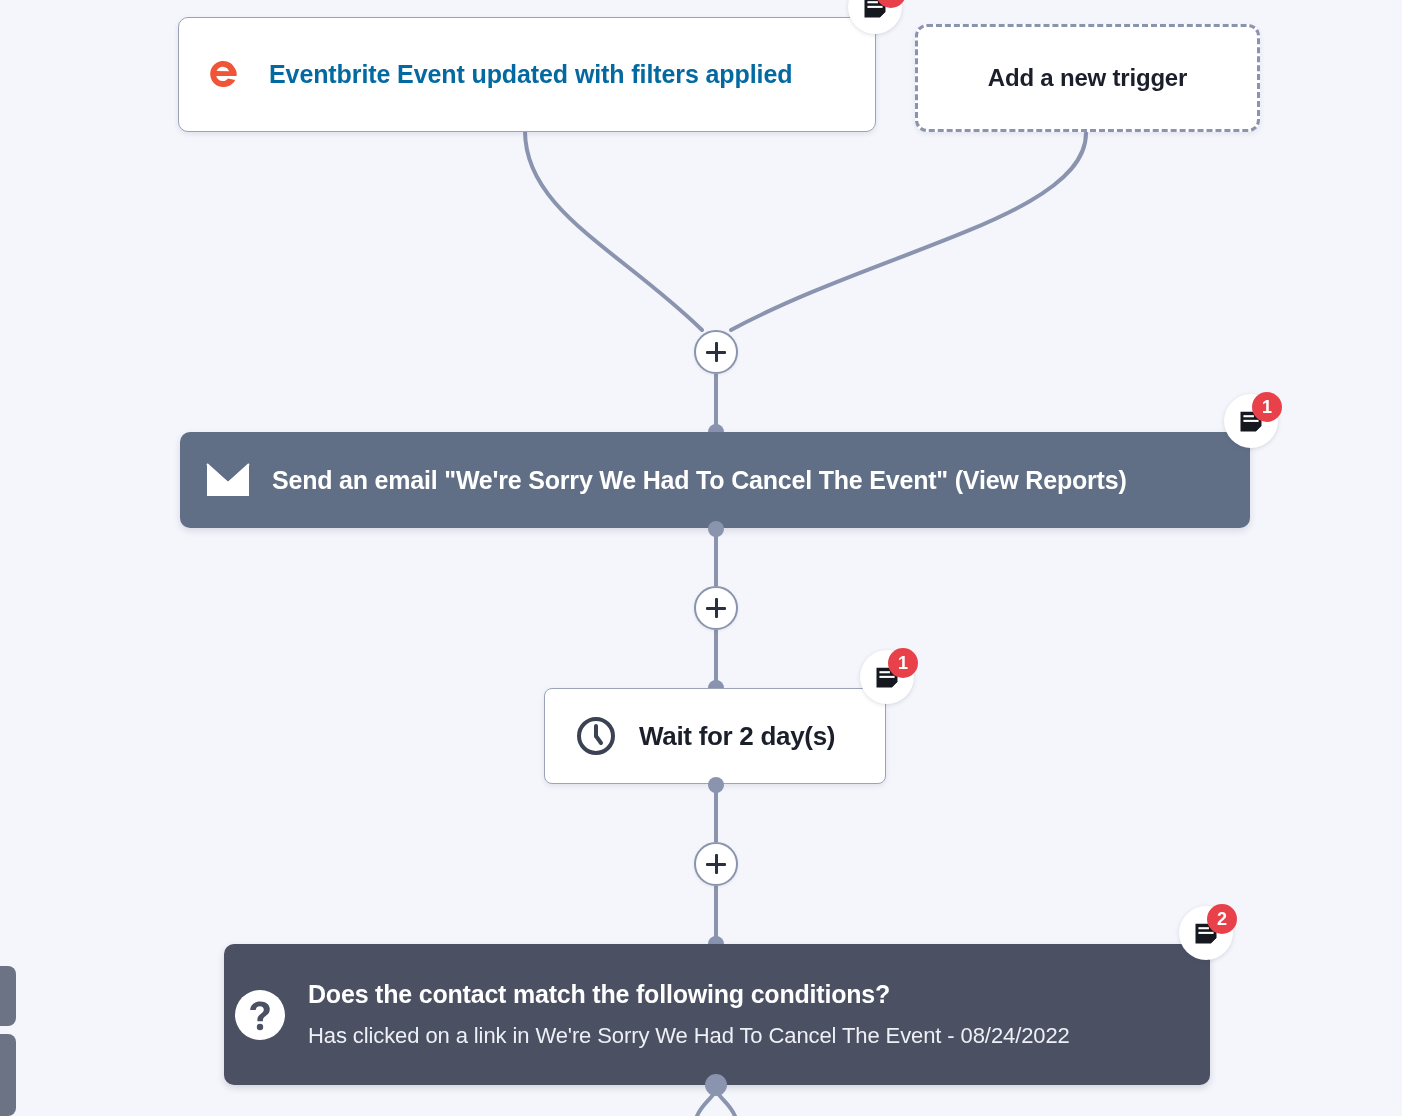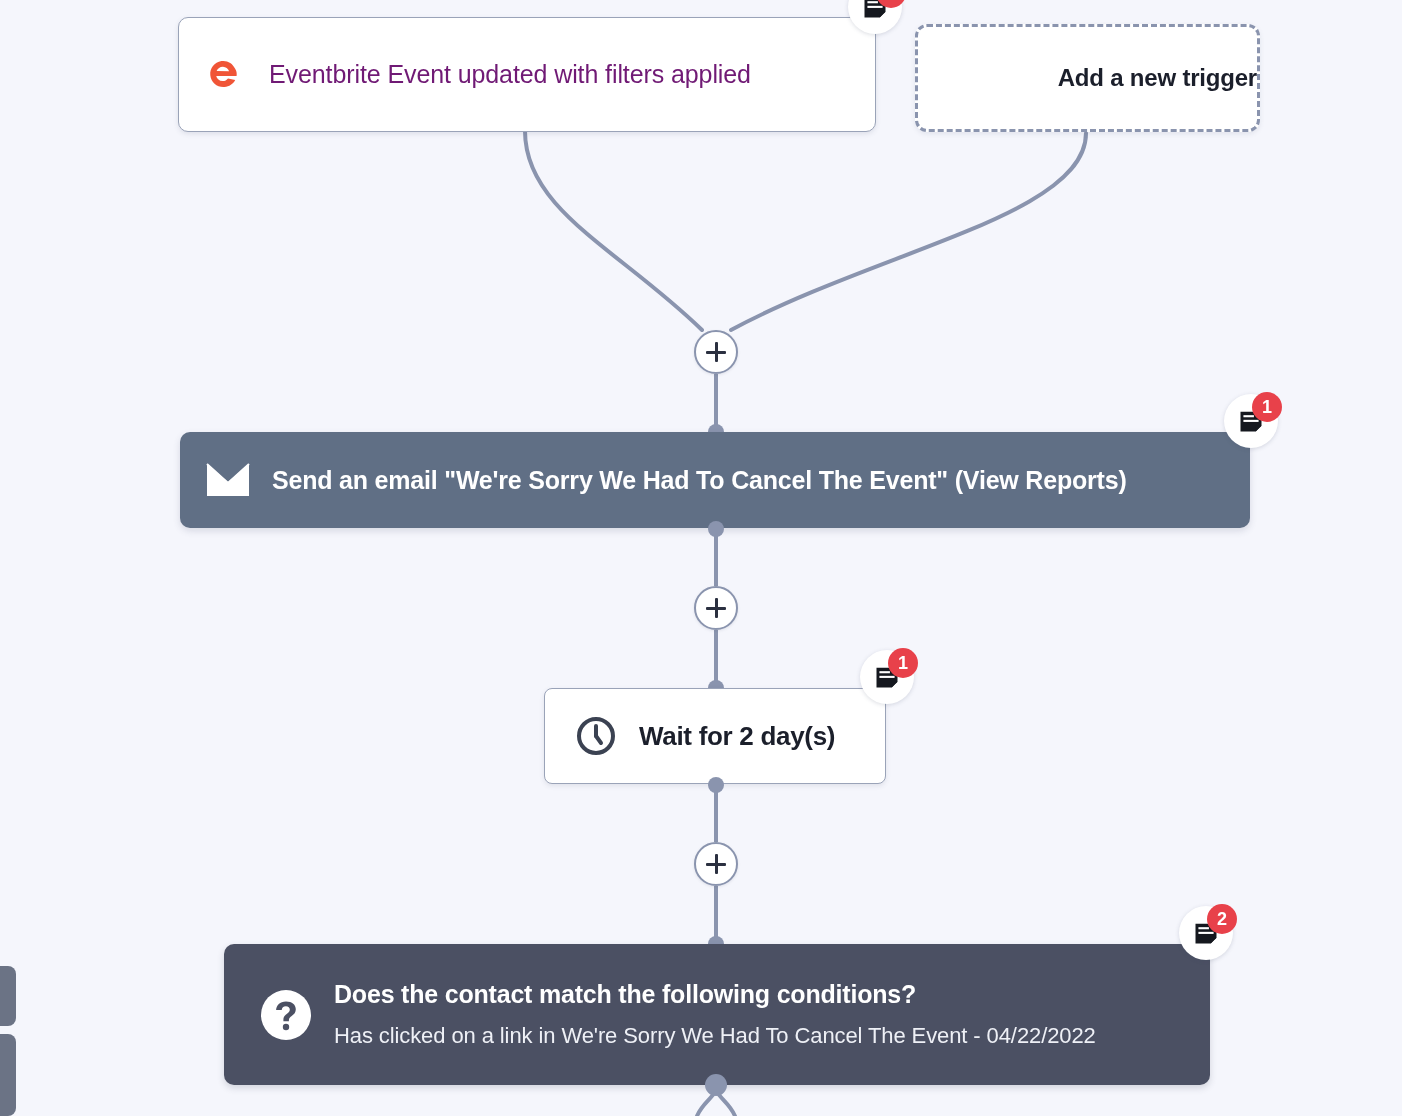--- a/index.html
+++ b/index.html
@@ -39,32 +39,32 @@
 
   
   .trigger-card {
     background: #ffffff;
     border: 1.5px solid #9aa3b8;
     box-shadow: 0 2px 5px rgba(70, 80, 110, 0.13);
     padding: 0 22px;
   }
   .trigger-card .node-label {
     font-size: 25px;
-    font-weight: 400;
-    color: #701a75;
+    font-weight: 700;
+    color: #0369a1;
     letter-spacing: -0.1px;
     line-height: 1.15;
   }
 
   
   .add-trigger-card {
     background: #ffffff;
     border: 3px dashed #8a94ae;
     border-radius: 12px;
-    justify-content: flex-end;
+    justify-content: center;
     box-shadow: 0 2px 5px rgba(70, 80, 110, 0.10);
   }
   .add-trigger-card .node-label {
     font-size: 24px;
     font-weight: 700;
     color: #1b1f2b;
     letter-spacing: -0.2px;
   }
 
   
@@ -93,21 +93,21 @@
     font-size: 26px;
     font-weight: 700;
     color: #1b1f2b;
     letter-spacing: -0.3px;
   }
 
   
   .condition-node {
     background: #4b5063;
     border-radius: 10px;
-    padding: 0 36px;
+    padding: 0 10px;
     align-items: center;
     box-shadow: 0 3px 7px rgba(50, 55, 80, 0.18);
   }
   .condition-node .cond-title {
     font-size: 25px;
     font-weight: 700;
     color: #ffffff;
     letter-spacing: -0.2px;
     line-height: 1.2;
   }
@@ -329,21 +329,21 @@
       <svg width="52" height="52" viewBox="0 0 52 52" aria-hidden="true">
         <circle cx="26" cy="26" r="25" fill="#ffffff"></circle>
         <path d="M26 12.5 c-6.2 0-9.6 3.8-9.9 8.6 h5.6 c0.2-2.3 1.6-3.9 4.2-3.9
                  c2.4 0 3.9 1.4 3.9 3.4 c0 1.8-0.9 2.8-2.8 4.1 c-2.4 1.7-3.6 3.2-3.6 6.2 v1.3 h5.5 v-1
                  c0-1.9 0.8-2.8 2.8-4.2 c2.5-1.7 4.1-3.6 4.1-6.7 c0-4.6-3.6-7.8-9.8-7.8 Z" fill="#4b5063"></path>
         <circle cx="26" cy="38" r="3.2" fill="#4b5063"></circle>
       </svg>
     </span>
     <span class="cond-text-wrap">
       <span class="cond-title">Does the contact match the following conditions?</span>
-      <span class="cond-sub">Has clicked on a link in We're Sorry We Had To Cancel The Event - 04/22/2022</span>
+      <span class="cond-sub">Has clicked on a link in We're Sorry We Had To Cancel The Event - 08/24/2022</span>
     </span>
   </div>
 
   <div class="note-badge" style="left:1179px; top:906px;">
     <svg class="note-glyph" viewBox="0 0 24 24" aria-hidden="true">
       <path d="M3 4 h18 v12 l-5 5 H3 Z" fill="#15181f"></path>
       <path d="M16 21 v-5 h5 Z" fill="#15181f"></path>
       <rect x="5.5" y="7" width="9" height="1.8" fill="#ffffff"></rect>
       <rect x="5.5" y="11" width="13" height="1.8" fill="#ffffff"></rect>
     </svg>

